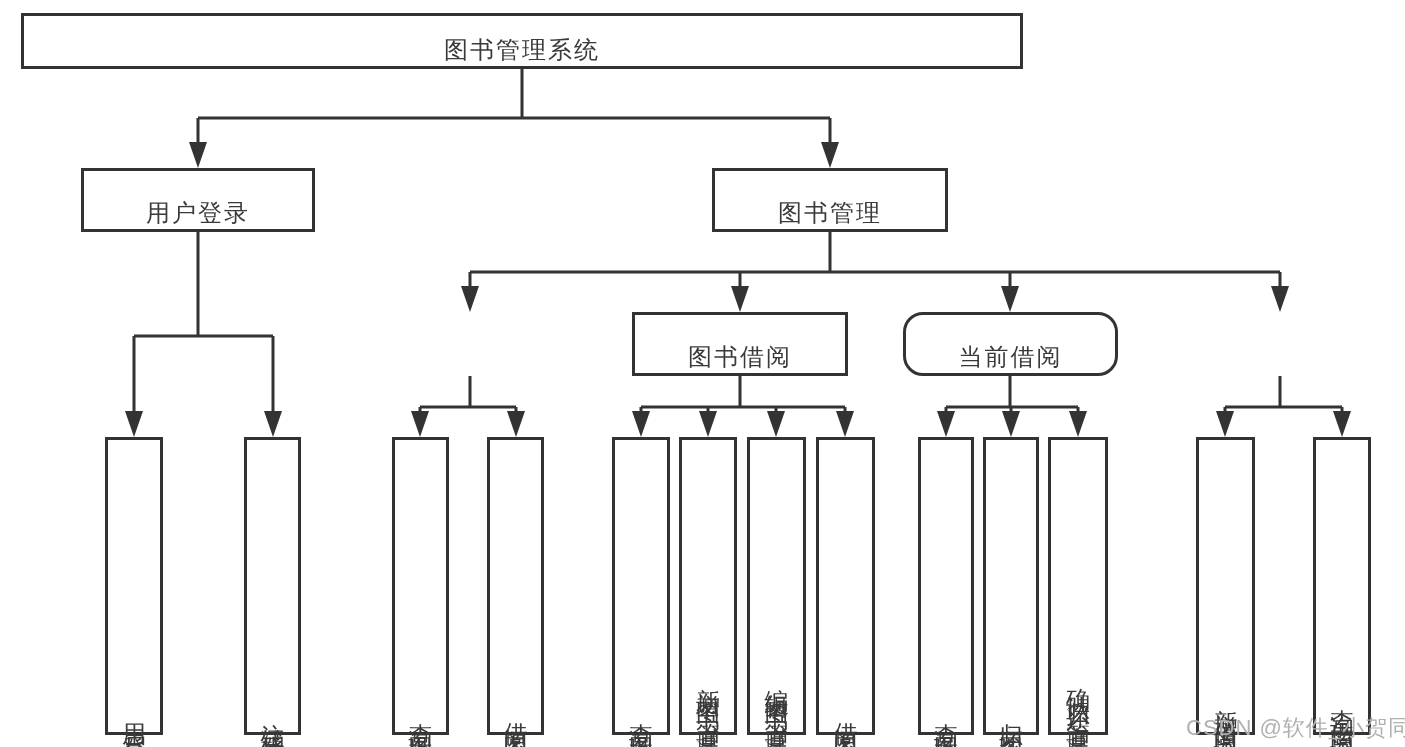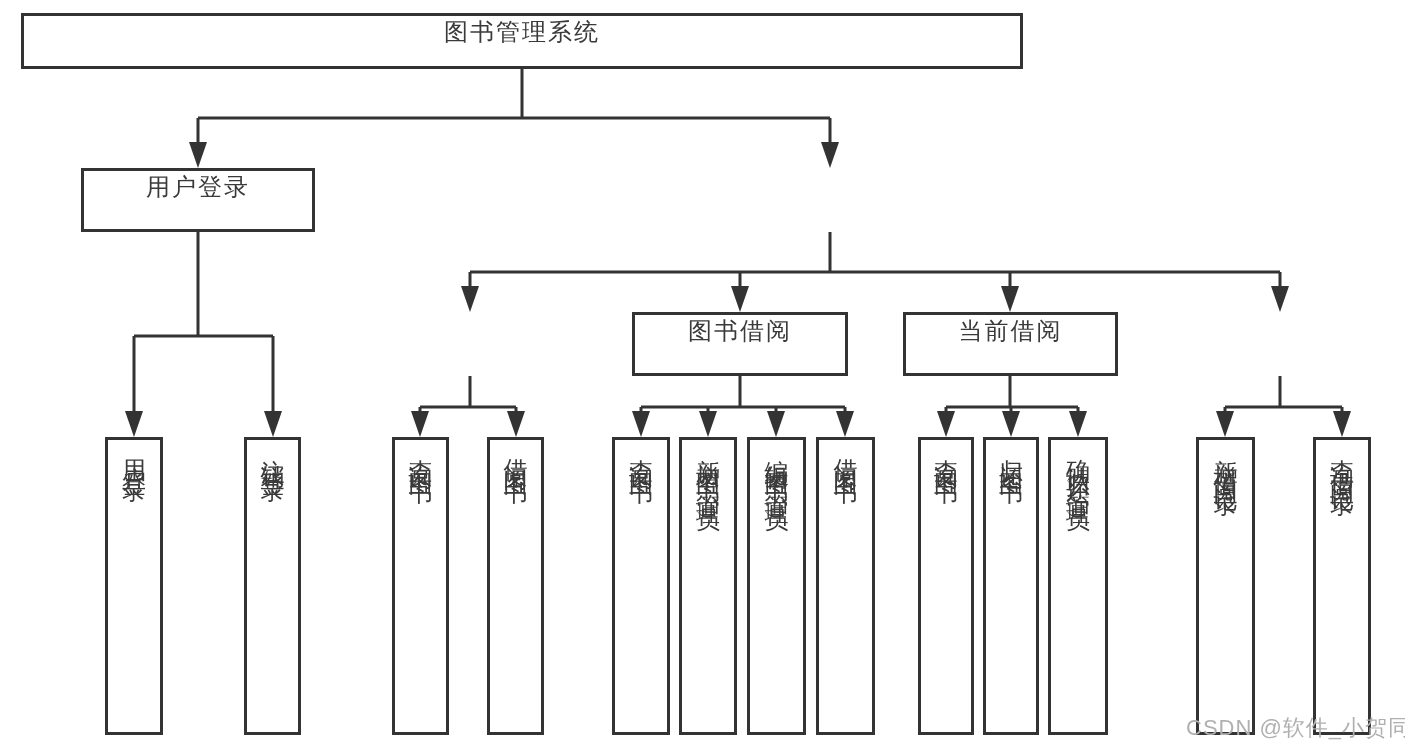--- a/index.html
+++ b/index.html
@@ -35,21 +35,21 @@
   svg.wires polygon {
     fill: var(--line);
     stroke: none;
   }
 
   .node {
     position: absolute;
     background: var(--bg);
     border: 3px solid var(--line);
     display: flex;
-    align-items: flex-start;
+    align-items: flex-end;
     justify-content: center;
     color: var(--text);
     z-index: 2;
   }
   .node.h-label {
     font-size: 24px;
     letter-spacing: 2px;
   }
   .node.leaf span {
     writing-mode: vertical-rl;
@@ -132,25 +132,28 @@
     <polygon points="1333,411 1351,411 1342,437"></polygon>
   </svg>
 
   <div class="node h-label" style="left:21px; top:13px; width:1002px; height:56px;">
     <span>图书管理系统</span>
   </div>
 
   <div class="node h-label" style="left:81px; top:168px; width:234px; height:64px;">
     <span>用户登录</span>
   </div>
+  <div class="node h-label" style="left:712px; top:168px; width:236px; height:64px;">
+    <span>图书管理</span>
+  </div>
 
   <div class="node h-label" style="left:632px; top:312px; width:216px; height:64px;">
     <span>图书借阅</span>
   </div>
-  <div class="node h-label" style="left:903px; top:312px; width:215px; height:64px;">
+  <div class="node h-label" style="left:903px; top:312px; width:215px; height:64px;border-radius:20px;">
     <span>当前借阅</span>
   </div>
 
   <div class="node leaf" style="left:105px; top:437px; width:58px; height:298px;">
     <span>用户登录</span>
   </div>
   <div class="node leaf" style="left:244px; top:437px; width:57px; height:298px;">
     <span>注销登录</span>
   </div>
 

